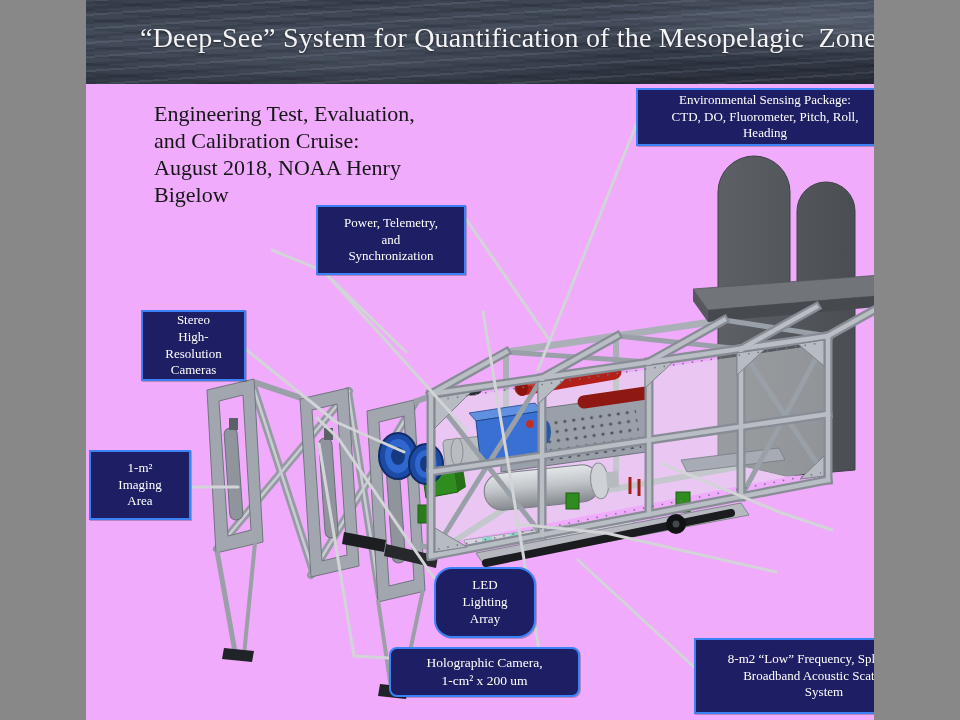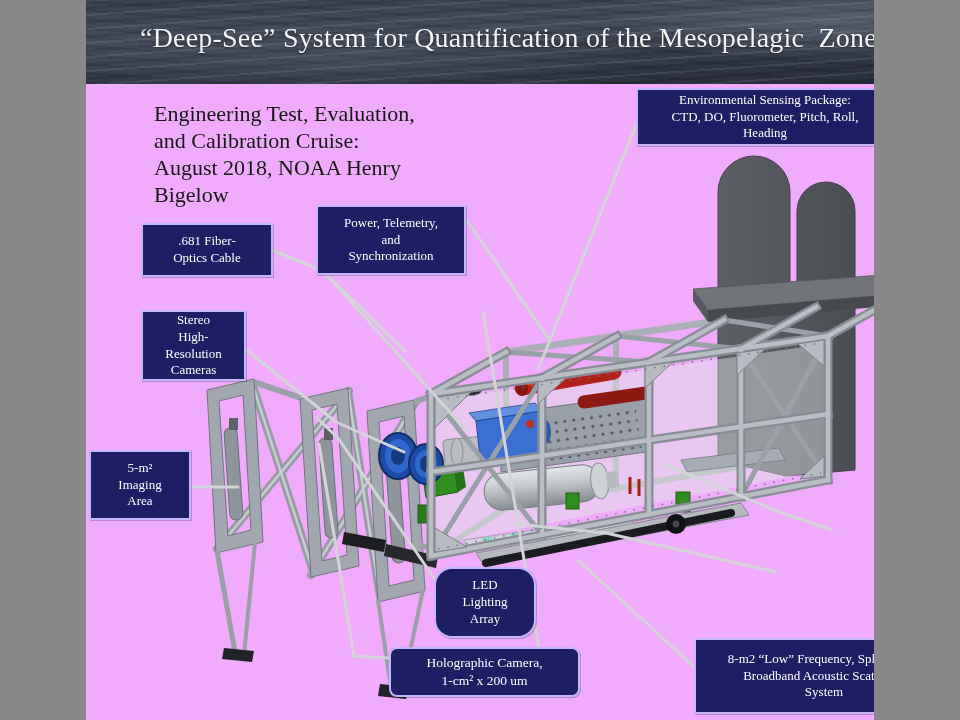--- a/index.html
+++ b/index.html
@@ -20,21 +20,21 @@
     position:absolute;left:54px;top:22px;width:870px;
     color:#f4f4f6;font-size:28px;letter-spacing:.2px;white-space:pre;
     text-shadow:0 1px 2px rgba(0,0,0,.45);
   }
   .cruise-note{
     position:absolute;left:68px;top:100px;width:330px;z-index:3;
     color:#161616;font-size:22px;line-height:27px;white-space:pre-line;
   }
   .label-box{
     position:absolute;z-index:3;box-sizing:border-box;
-    background:#1e1e64;border:2px solid #c4b5fd;color:#ffffff;
+    background:#1e1e64;border:2px solid #3b82f6;color:#ffffff;
     display:flex;align-items:center;justify-content:center;text-align:center;
     font-size:13px;line-height:1.3;white-space:pre-line;padding:1px;
     box-shadow:1px 1px 0 rgba(0,0,0,.22);
   }
   .label-box.big{font-size:13.5px;border-radius:8px;}
   svg.illustration{position:absolute;left:0;top:0;z-index:1;}
 </style>
 </head>
 <body>
 
@@ -282,30 +282,28 @@
   </svg>
 
   <div class="cruise-note">Engineering Test, Evaluation,
 and Calibration Cruise:
 August 2018, NOAA Henry
 Bigelow</div>
 
   <div class="label-box" style="left:550px;top:88px;width:258px;height:58px;">Environmental Sensing Package:
 CTD, DO, Fluorometer, Pitch, Roll,
 Heading</div>
-  <div class="label-box" style="left:55px;top:223px;width:132px;height:54px;">.681 Fiber-
-Optics Cable</div>
   <div class="label-box" style="left:230px;top:205px;width:150px;height:70px;">Power, Telemetry,
 and
 Synchronization</div>
   <div class="label-box" style="left:55px;top:310px;width:105px;height:71px;">Stereo
 High-
 Resolution
 Cameras</div>
-  <div class="label-box" style="left:3px;top:450px;width:102px;height:70px;">5-m²
+  <div class="label-box" style="left:3px;top:450px;width:102px;height:70px;">1-m²
 Imaging
 Area</div>
   <div class="label-box" style="left:348px;top:567px;width:102px;height:71px;border-radius:18px;">LED
 Lighting
 Array</div>
   <div class="label-box big" style="left:303px;top:647px;width:191px;height:50px;">Holographic Camera,
 1-cm² x 200 um</div>
   <div class="label-box" style="left:608px;top:638px;width:260px;height:76px;">8-m2 “Low” Frequency, Split-Beam,
 Broadband Acoustic Scattering
 System</div>

